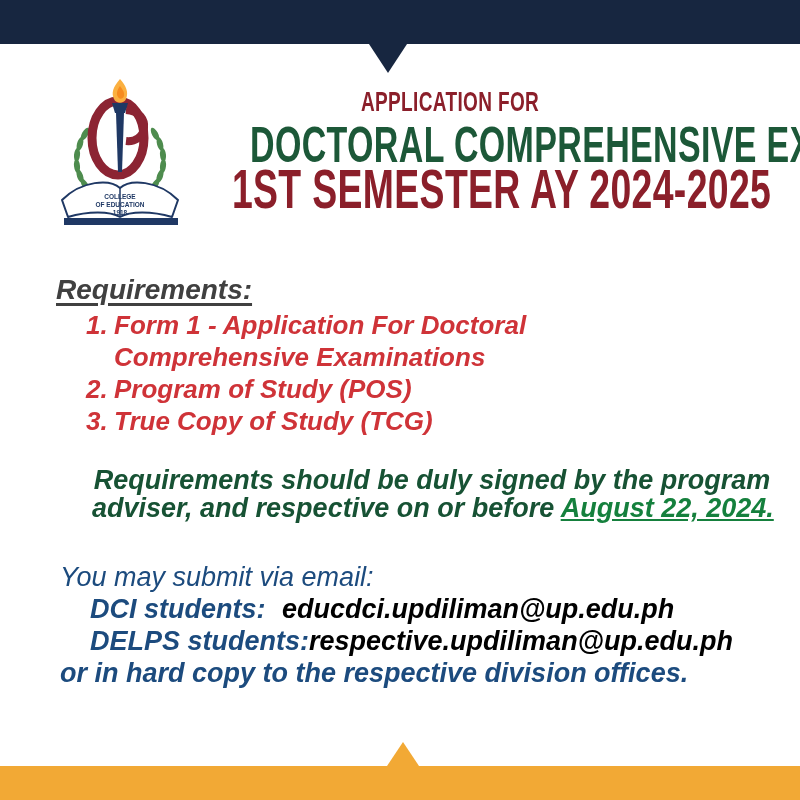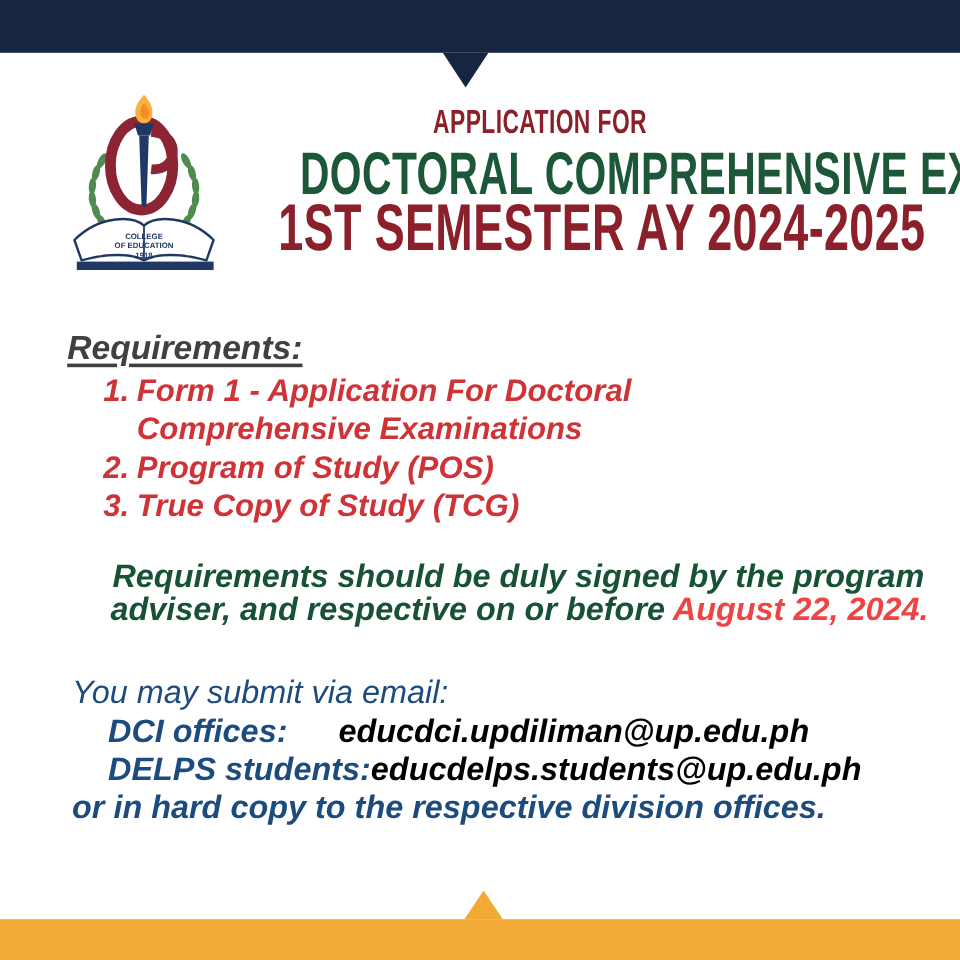--- a/index.html
+++ b/index.html
@@ -36,21 +36,21 @@
   }
   .req-list{position:absolute;left:86px;top:309px;width:630px;font-size:26px;line-height:32px;color:#cf3338;}
   .req-item{display:flex;}
   .req-num{flex:0 0 28px;font-weight:700;font-style:italic;}
   .req-text{flex:1;max-width:600px;font-weight:700;font-style:italic;}
   .notice{
     position:absolute;left:60px;top:466px;width:680px;text-align:center;
     font-size:27px;line-height:28px;color:#175234;font-weight:700;font-style:italic;margin-left:32px;
   }
   .notice .nl{display:block;white-space:nowrap;}
-  .deadline{color:#ef4444;}
+  .deadline{color:#15803d;text-decoration:underline;}
   .submit{position:absolute;left:60px;top:561px;font-size:27px;line-height:32px;color:#1c4b7e;}
   .submit-intro{font-weight:400;font-style:italic;white-space:nowrap;}
   .submit-rows{margin-left:30px;}
   .submit-row{display:flex;white-space:nowrap;}
   .submit-label{flex:0 0 192px;font-weight:700;font-style:italic;}
   .email-link{
     color:#000000;font-weight:700;font-style:italic;cursor:pointer;
     text-decoration-thickness:2px;text-underline-offset:3px;
   }
   .submit-outro{font-weight:700;font-style:italic;white-space:nowrap;}
@@ -130,26 +130,26 @@
 
   <div class="notice">
     <span class="nl">Requirements should be duly signed by the program</span>
     <span class="nl"><span>adviser, and respective on or before </span><span class="deadline">August 22, 2024.</span></span>
   </div>
 
   <div class="submit">
     <div class="submit-intro">You may submit via email:</div>
     <div class="submit-rows">
       <div class="submit-row">
-        <span class="submit-label">DCI offices:</span>
+        <span class="submit-label">DCI students:</span>
         <a class="email-link">educdci.updiliman@up.edu.ph</a>
       </div>
       <div class="submit-row">
         <span class="submit-label">DELPS students:</span>
-        <a class="email-link">educdelps.students@up.edu.ph</a>
+        <a class="email-link">respective.updiliman@up.edu.ph</a>
       </div>
     </div>
     <div class="submit-outro">or in hard copy to the respective division offices.</div>
   </div>
 
   <div class="bottom-spike"></div>
   <div class="bottom-bar"></div>
 
 </div>
 

